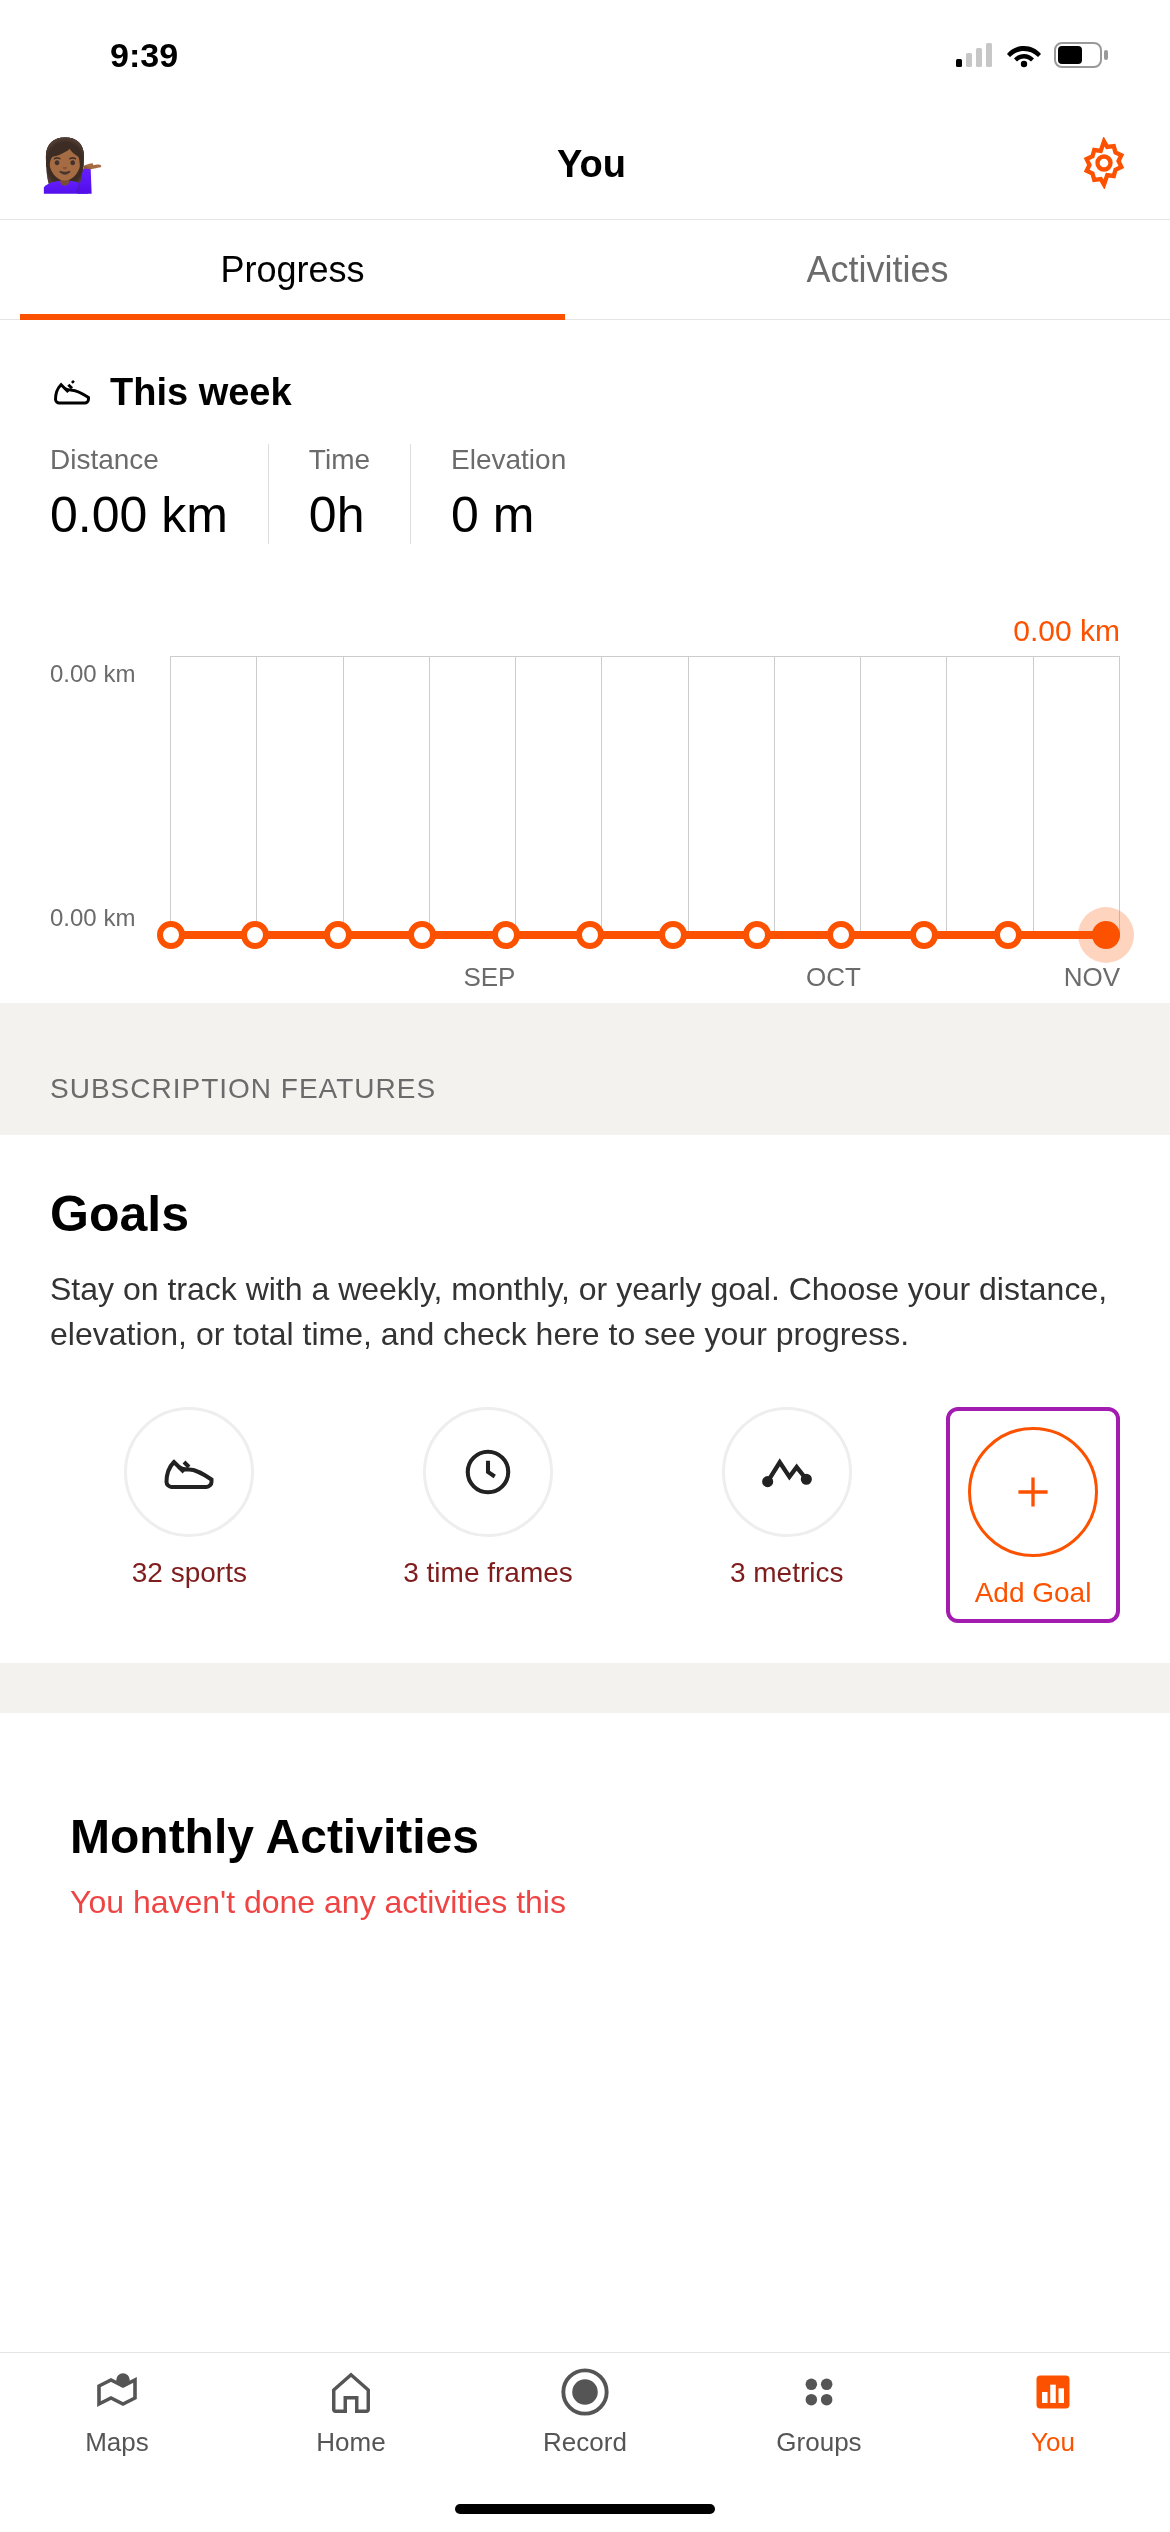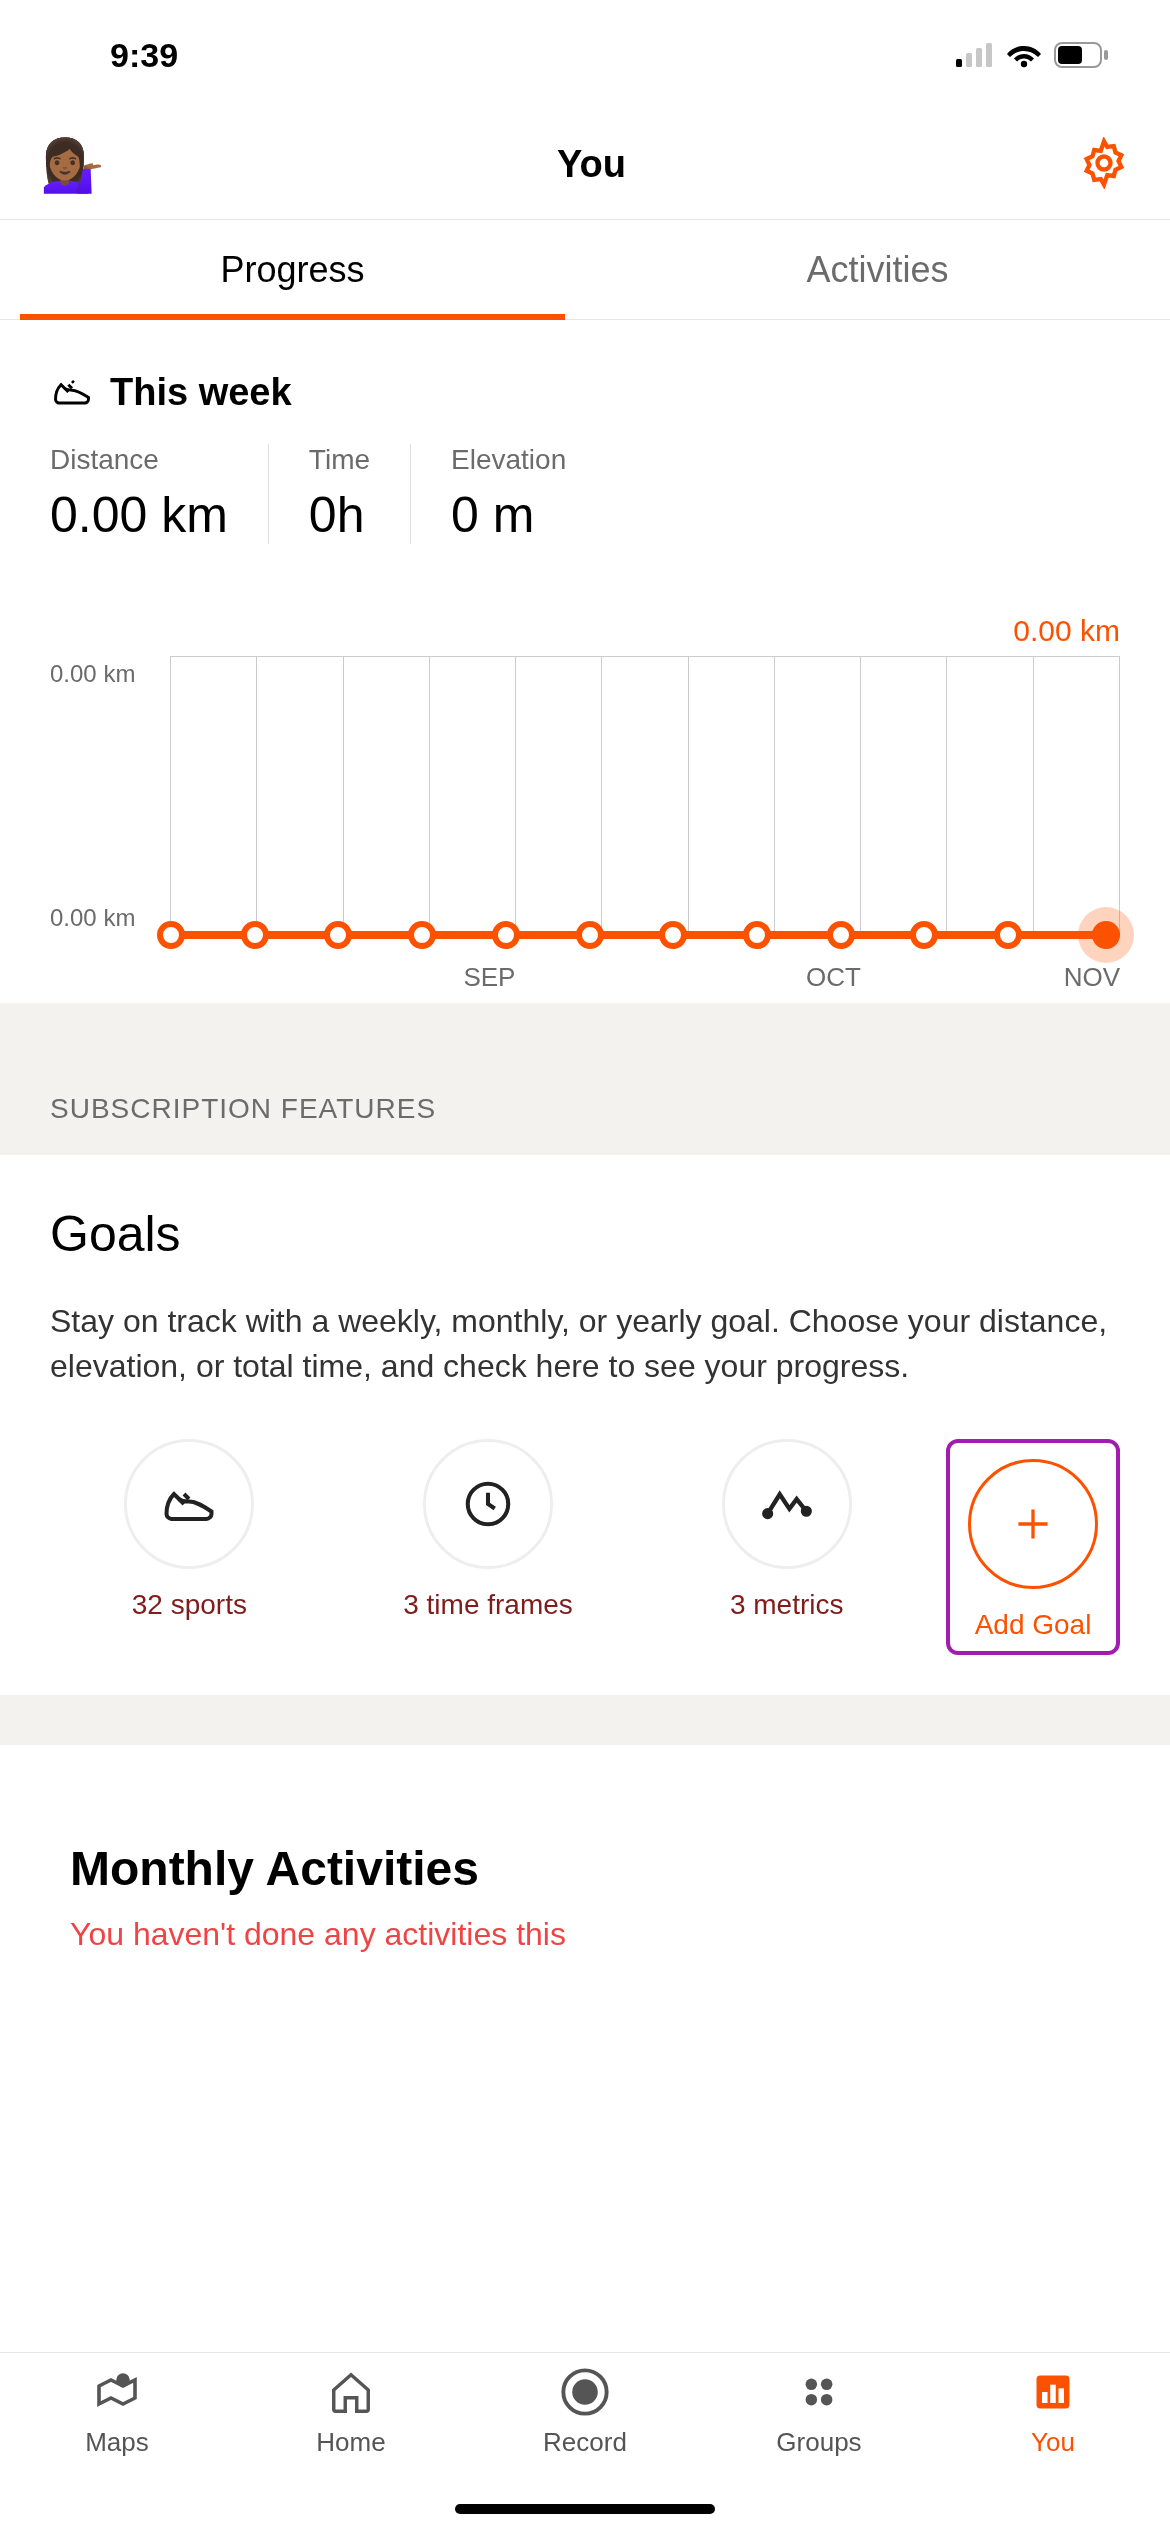--- a/index.html
+++ b/index.html
@@ -35,25 +35,25 @@
   .y-labels { width: 120px; display: flex; flex-direction: column; justify-content: space-between; font-size: 24px; color: #6b6b6b; padding: 4px 10px 4px 0; text-align: left; }
   .plot { flex: 1; border-top: 1px solid #ccc; border-left: 1px solid #ccc; border-bottom: 1px solid #ccc; position: relative; display: flex; }
   .grid-col { flex: 1; border-right: 1px solid #ccc; }
   .line { position: absolute; bottom: -4px; left: 0; right: 0; height: 8px; background: #fc5200; border-radius: 4px; }
   .dots { position: absolute; bottom: -14px; left: 0; right: 0; display: flex; justify-content: space-between; }
   .dot { width: 28px; height: 28px; border: 6px solid #fc5200; background: #fff; border-radius: 50%; transform: translateX(-50%); }
   .dot.filled { background: #fc5200; border: 6px solid #fc5200; box-shadow: 0 0 0 14px rgba(252,82,0,0.25); transform: translateX(0); }
   .x-labels { display: flex; margin-left: 120px; color: #6b6b6b; font-size: 26px; margin-top: 26px; }
   .x-label { flex: 1; text-align: right; }
 
-  .sub-header { background: #f4f2ef; padding: 90px 50px 30px 50px; }
+  .sub-header { background: #f4f2ef; padding: 70px 50px 30px 50px; }
   .sub-header-text { font-size: 28px; color: #6b6b6b; letter-spacing: 1px; }
 
   .goals { padding: 40px 50px; }
-  .goals-title { font-size: 50px; font-weight: 400; margin-bottom: 36px; margin-top: 10px; }
+  .goals-title { font-size: 50px; font-weight: 700; margin-bottom: 24px; margin-top: 10px; }
   .goals-desc { font-size: 32px; color: #333; line-height: 1.4; margin-bottom: 50px; }
   .goal-items { display: flex; justify-content: space-between; gap: 20px; }
   .goal-item { flex: 1; display: flex; flex-direction: column; align-items: center; gap: 20px; }
   .goal-circle { width: 130px; height: 130px; border: 3px solid #eee; border-radius: 50%; display: flex; align-items: center; justify-content: center; color:#222; }
   .goal-circle.orange { border-color: #fc5200; color: #fc5200; }
   .goal-label { font-size: 28px; color: #7f1d1d; }
   .goal-label.orange { color: #fc5200; font-weight: 500; }
   .highlight-box { border: 4px solid #a21caf; border-radius: 12px; padding: 16px 18px 10px; }
 
   .gap { height: 50px; background: #f4f2ef; }

